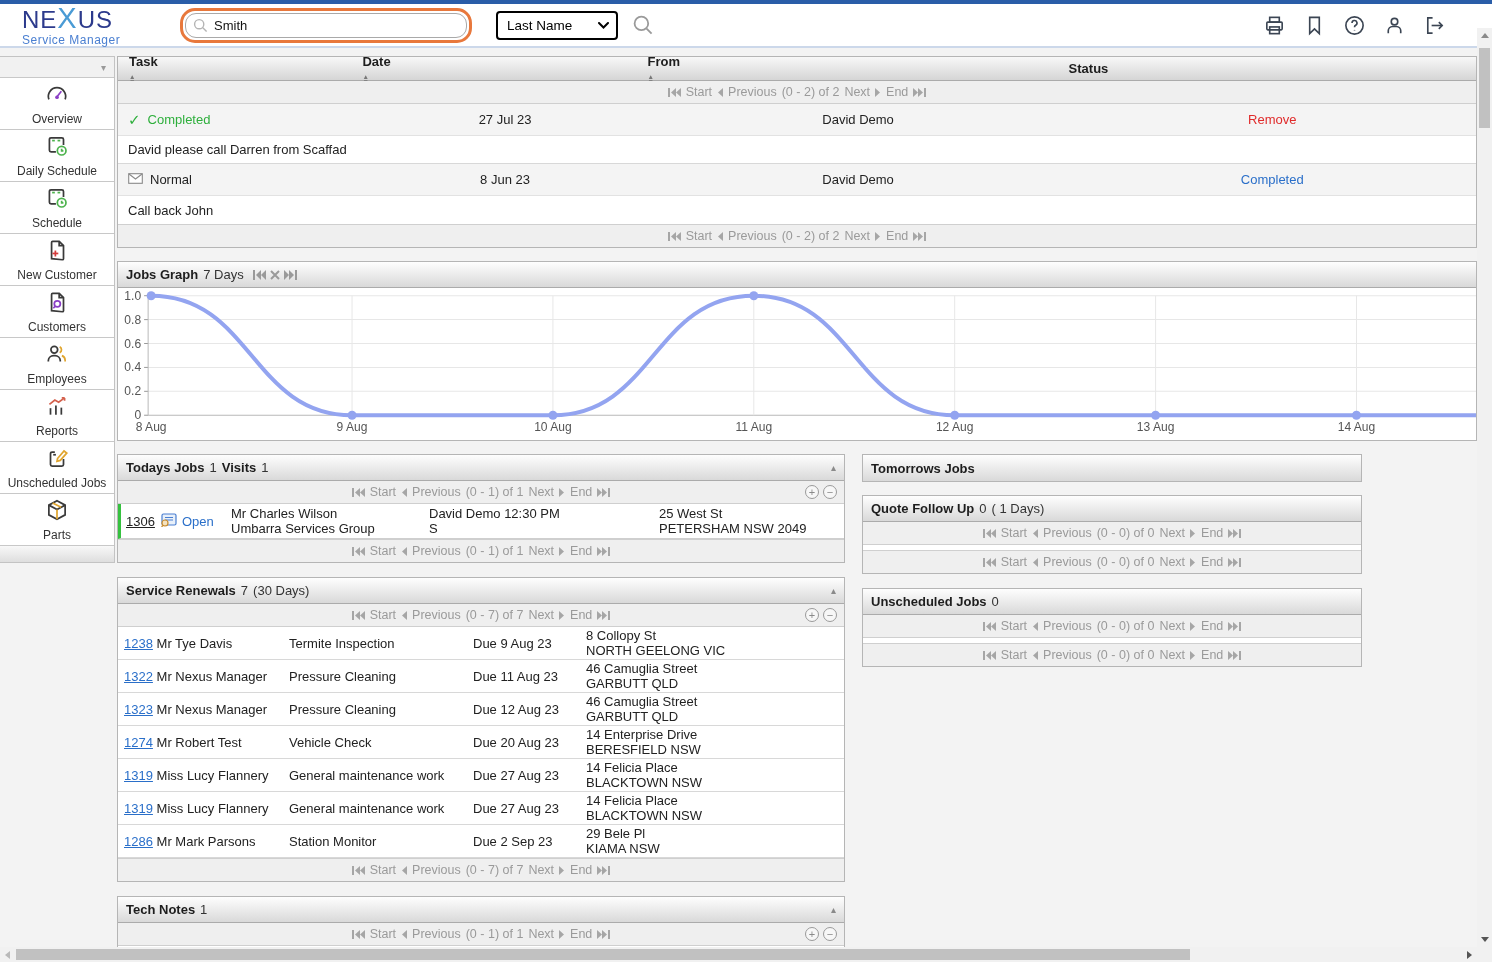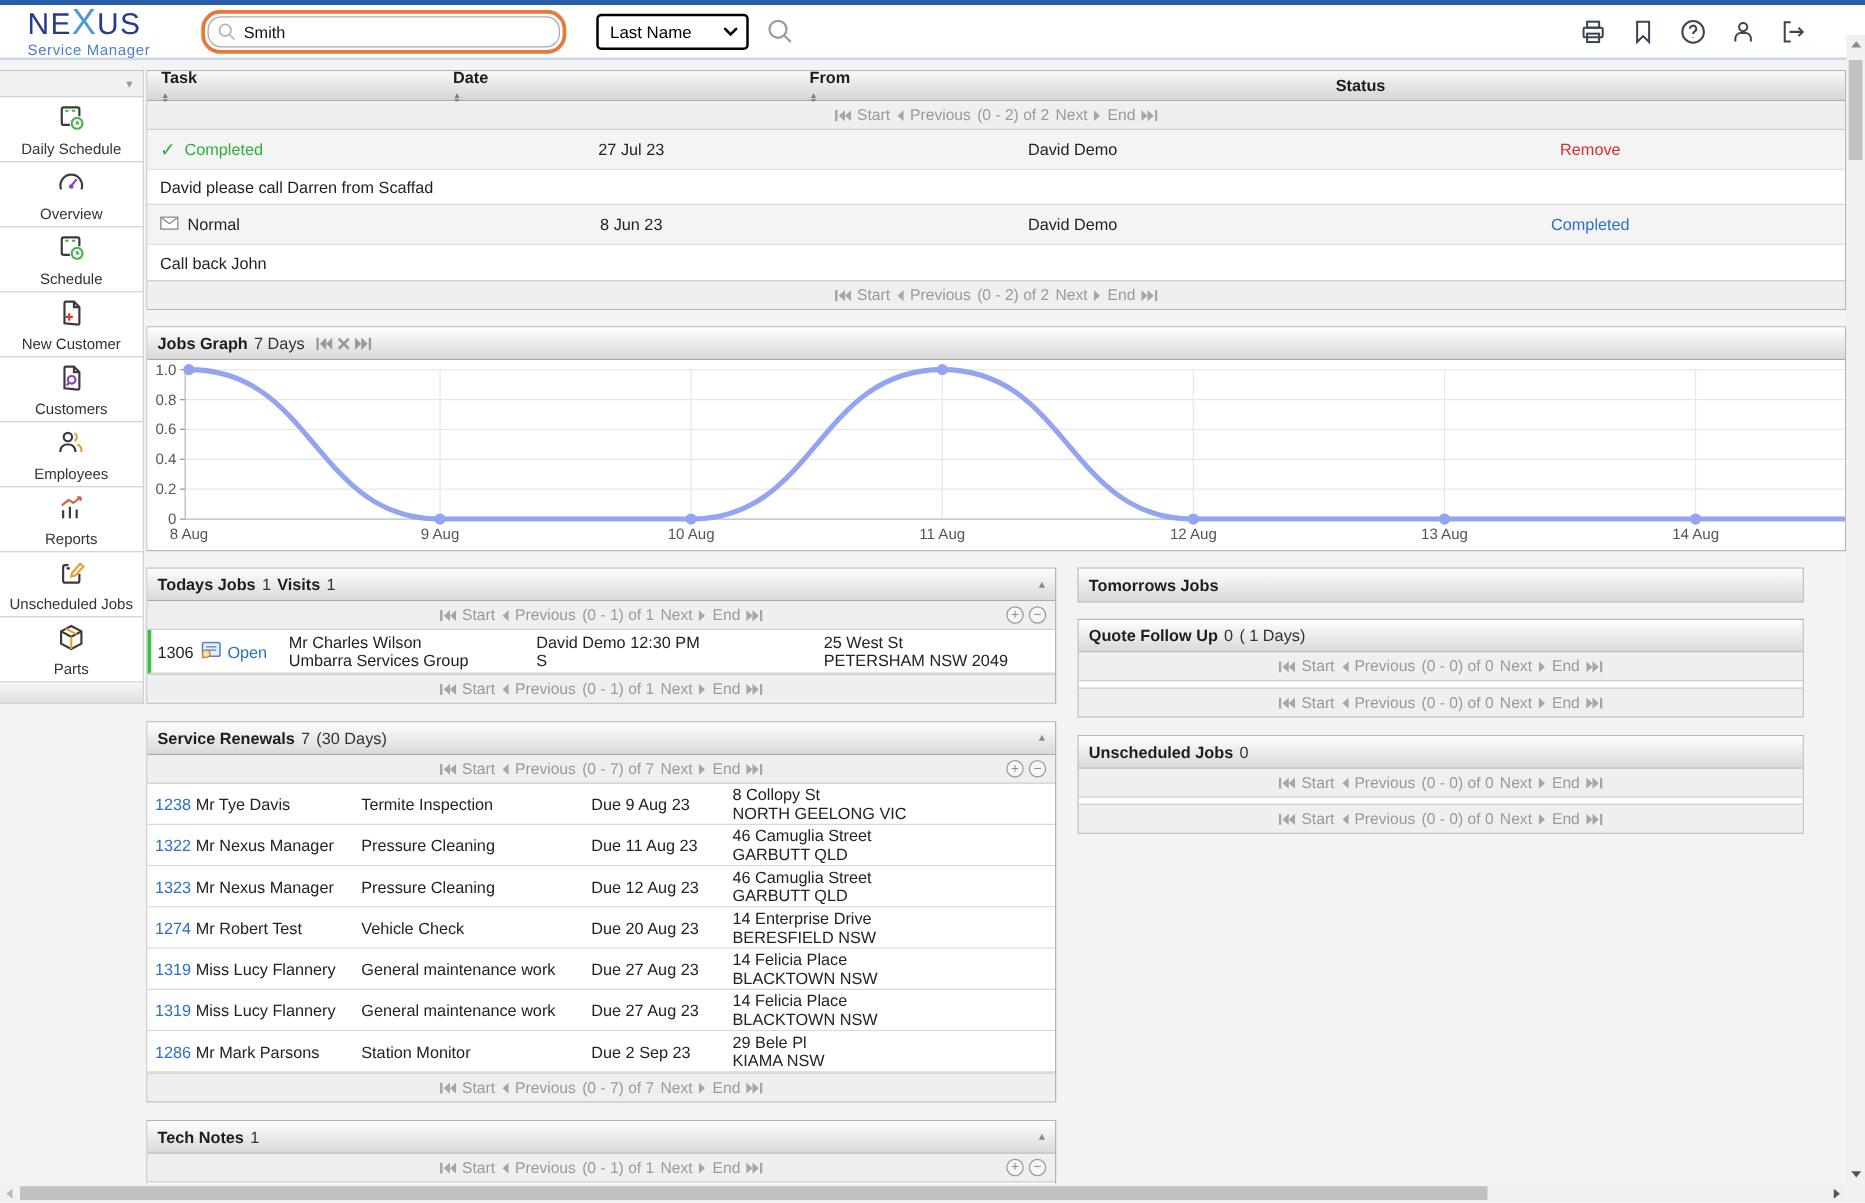--- a/index.html
+++ b/index.html
@@ -6,21 +6,21 @@
   html,body { width:1492px; height:962px; overflow:hidden; }
   body { font-family:"Liberation Sans","DejaVu Sans",sans-serif; font-size:13px; color:#222; background:#fff; position:relative; }
 
   
   .topstrip { height:4px; background:#2a5da8; width:100%; }
   .header { height:44px; background:#fff; border-bottom:2px solid #ccd8ea; display:flex; align-items:center; padding:0 18px 0 22px; }
   .logo { width:118px; line-height:1; cursor:pointer; }
   .logo .l1 { font-size:24px; font-weight:400; color:#2c3a8c; letter-spacing:1px; }
   .logo .lx { color:#4a9bd5; font-size:29px; font-weight:300; }
   .logo .l2 { font-size:12px; color:#4a7fd1; letter-spacing:.5px; margin-top:1px; }
-  .searchwrap { border:3px solid #e8783c; border-radius:15px; padding:2px; margin-left:21px; display:flex; align-items:center; background:#fff; }
+  .searchwrap { border:3px solid #e8783c; border-radius:15px; padding:2px; margin-left:40px; display:flex; align-items:center; background:#fff; }
   .searchinner { position:relative; }
   .searchinner input { width:282px; height:25px; border:1px solid #a9a9a9; border-radius:11px; padding:0 8px 0 28px; font-size:13px; font-family:inherit; color:#111; outline:none; }
   .searchinner .mag { position:absolute; left:8px; top:5px; opacity:.55; }
   .selbox { margin-left:24px; height:29px; border:2px solid #000; border-radius:4px; display:flex; align-items:center; padding:0 7px 0 9px; gap:26px; background:#fff; cursor:pointer; }
   .selbox .seltext { font-size:13.5px; color:#000; }
   .hdr-search-btn { margin-left:14px; cursor:pointer; display:flex; }
   .hdr-icons { margin-left:auto; display:flex; align-items:center; gap:17px; margin-right:28px; }
   .hicon { cursor:pointer; display:flex; }
   .hicon svg { stroke:#3b4553; fill:none; stroke-width:1.7; }
 
@@ -70,34 +70,34 @@
   
   .graphpanel { width:1360px; margin-top:13px; }
   .graphpanel .phead .gico { display:flex; gap:4px; margin-left:4px; }
   .graphpanel .phead .gico svg { fill:#9a9a9a; cursor:pointer; }
   #chart { display:block; background:#fff; }
   #chart text.tick { font-size:12px; fill:#555; font-family:"Liberation Sans",sans-serif; }
 
   
   .cols { display:flex; margin-top:13px; align-items:flex-start; }
   .colL { width:728px; flex:0 0 728px; }
-  .colR { width:581px; margin-left:17px; }
+  .colR { width:500px; margin-left:17px; }
 
   .tj-row { display:flex; background:#fff; border-bottom:1px solid #cfcfcf; border-left:3px solid #35c13f; min-height:35px; align-items:center; padding:2px 0; }
   .tj-id { width:110px; display:flex; align-items:center; gap:5px; padding-left:5px; }
   .tj-c2 { width:198px; line-height:15px; }
   .tj-c3 { width:230px; line-height:15px; }
   .tj-c4 { flex:1; line-height:15px; }
 
   .rn-row { display:flex; background:#fff; border-bottom:1px solid #d8d8d8; min-height:31px; align-items:center; padding:1px 0; }
   .rn-c1 { width:171px; padding-left:6px; }
   .rn-c2 { width:184px; }
   .rn-c3 { width:113px; }
   .rn-c4 { flex:1; line-height:15px; }
-  .idlink { color:#2a6fc9; cursor:pointer; }
+  .idlink { color:#2a6fc9; cursor:pointer;text-decoration:underline; }
 
   .tn-row { display:flex; background:#fff; min-height:22px; align-items:center; }
 
   .mt14 { margin-top:14px; }
   .spacer5 { height:5px; background:#fff; }
 
   
   .vscroll { position:absolute; right:0; top:28px; bottom:15px; width:15px; background:#f1f1f1; }
   .vthumb { position:absolute; left:2px; right:2px; top:20px; height:80px; background:#c1c1c1; }
   .arr { position:absolute; left:0; width:15px; height:15px; display:flex; align-items:center; justify-content:center; cursor:pointer; }
@@ -180,38 +180,38 @@
 </div>
 
 <div class="app">
 
   <div class="sidebar">
     <div class="sb-top">▾</div>
 
     <div class="sb-item">
       <span>
         <svg width="26" height="26" viewBox="0 0 24 24" fill="none" stroke="#3a3a3a" stroke-width="1.6">
+            <path d="M4.5 17 a8 8 0 1 1 15 0"></path>
+            <line x1="12" y1="14.5" x2="16" y2="9.5" stroke="#8b3fc6"></line>
+            <circle cx="12" cy="15" r="1.7" fill="#8b3fc6" stroke="none"></circle>
+          </svg>
+      </span>
+      <span class="lbl">Overview</span>
+    </div>
+    <div class="sb-item">
+      <span>
+        <svg width="26" height="26" viewBox="0 0 24 24" fill="none" stroke="#3a3a3a" stroke-width="1.6">
             <path d="M18 11 V6 a1.5 1.5 0 0 0 -1.5 -1.5 h-10 A1.5 1.5 0 0 0 5 6 v10 a1.5 1.5 0 0 0 1.5 1.5 H11"></path>
             <line x1="7.5" y1="7" x2="10" y2="7" stroke="#4db34d"></line>
             <line x1="12.5" y1="7" x2="15" y2="7" stroke="#4db34d"></line>
             <circle cx="16.3" cy="16.3" r="4" stroke="#4db34d"></circle>
             <path d="M16.3 14.5 v1.9 h1.6" stroke="#4db34d"></path>
           </svg>
       </span>
       <span class="lbl">Daily Schedule</span>
-    </div>
-    <div class="sb-item">
-      <span>
-        <svg width="26" height="26" viewBox="0 0 24 24" fill="none" stroke="#3a3a3a" stroke-width="1.6">
-            <path d="M4.5 17 a8 8 0 1 1 15 0"></path>
-            <line x1="12" y1="14.5" x2="16" y2="9.5" stroke="#8b3fc6"></line>
-            <circle cx="12" cy="15" r="1.7" fill="#8b3fc6" stroke="none"></circle>
-          </svg>
-      </span>
-      <span class="lbl">Overview</span>
     </div>
     <div class="sb-item">
       <span>
         <svg width="26" height="26" viewBox="0 0 24 24" fill="none" stroke="#3a3a3a" stroke-width="1.6">
             <path d="M18 11 V6 a1.5 1.5 0 0 0 -1.5 -1.5 h-10 A1.5 1.5 0 0 0 5 6 v10 a1.5 1.5 0 0 0 1.5 1.5 H11"></path>
             <line x1="7.5" y1="7" x2="10" y2="7" stroke="#4db34d"></line>
             <line x1="12.5" y1="7" x2="15" y2="7" stroke="#4db34d"></line>
             <circle cx="16.3" cy="16.3" r="4" stroke="#4db34d"></circle>
             <path d="M16.3 14.5 v1.9 h1.6" stroke="#4db34d"></path>
           </svg>

